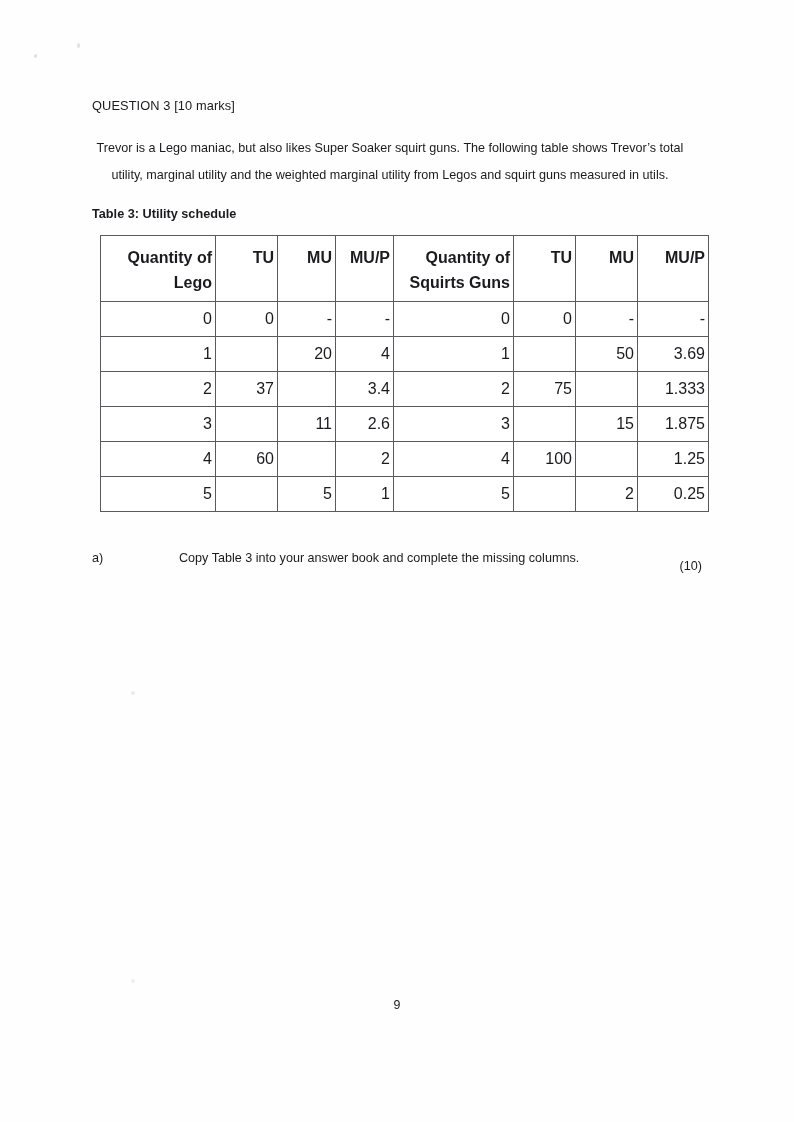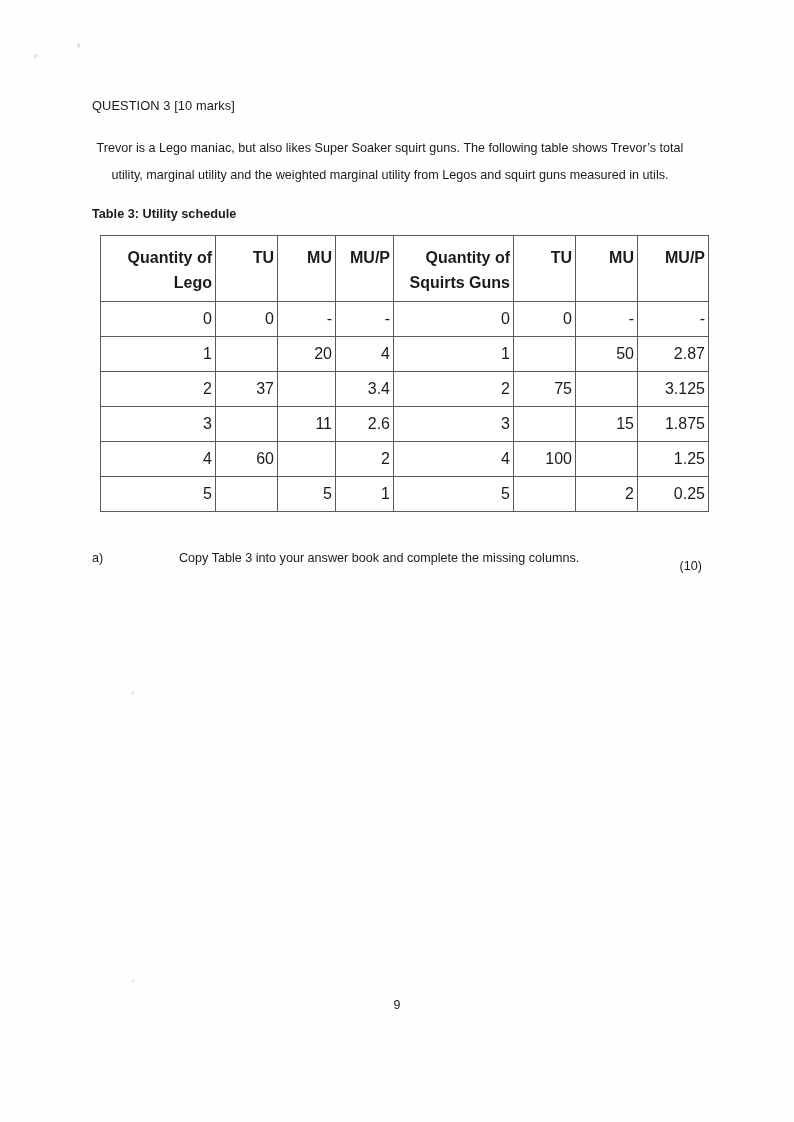--- a/index.html
+++ b/index.html
@@ -193,31 +193,31 @@
           <td>-</td>
         </tr>
         <tr>
           <td>1</td>
           <td></td>
           <td>20</td>
           <td>4</td>
           <td>1</td>
           <td></td>
           <td>50</td>
-          <td>2.87</td>
+          <td>3.69</td>
         </tr>
         <tr>
           <td>2</td>
           <td>37</td>
           <td></td>
           <td>3.4</td>
           <td>2</td>
           <td>75</td>
           <td></td>
-          <td>3.125</td>
+          <td>1.333</td>
         </tr>
         <tr>
           <td>3</td>
           <td></td>
           <td>11</td>
           <td>2.6</td>
           <td>3</td>
           <td></td>
           <td>15</td>
           <td>1.875</td>

